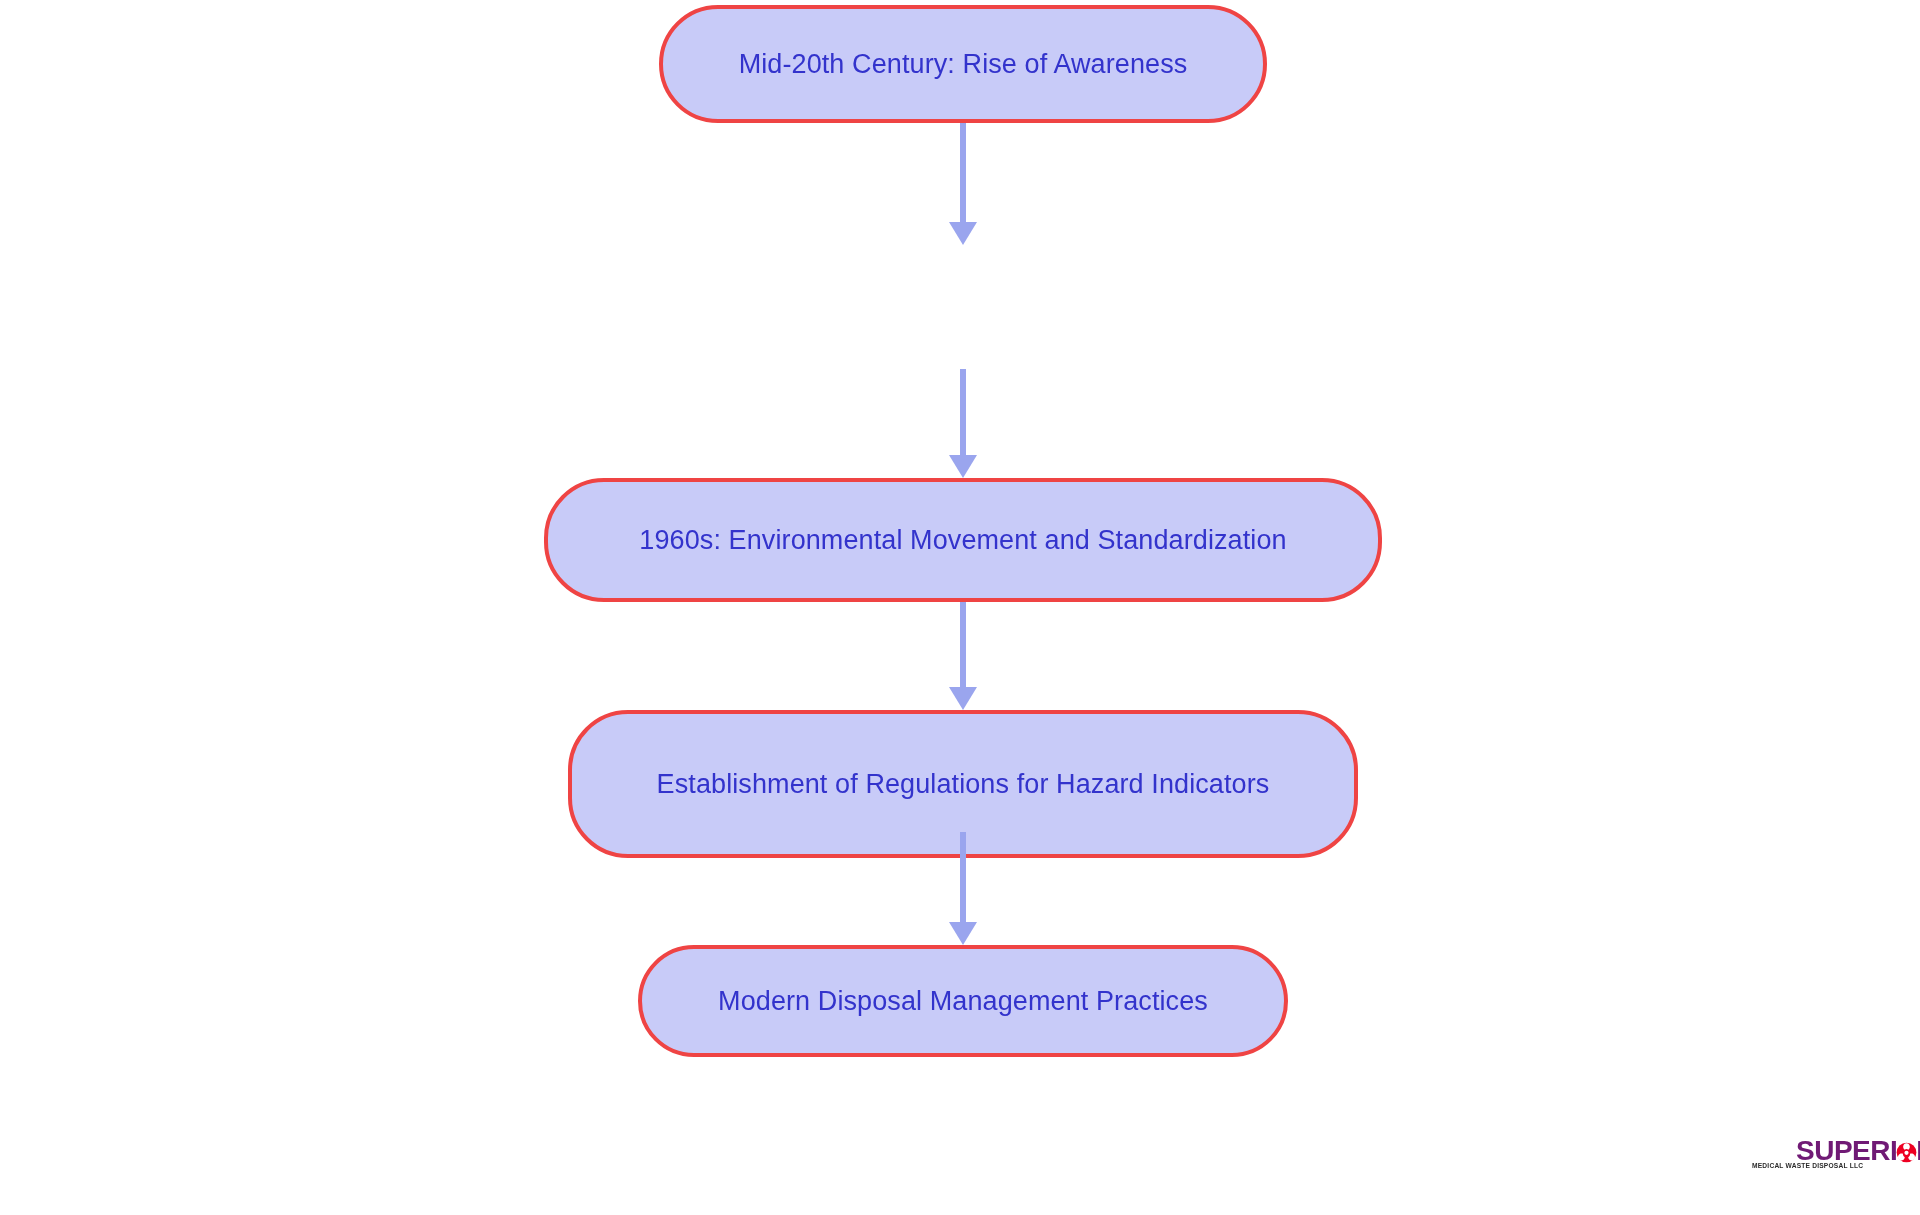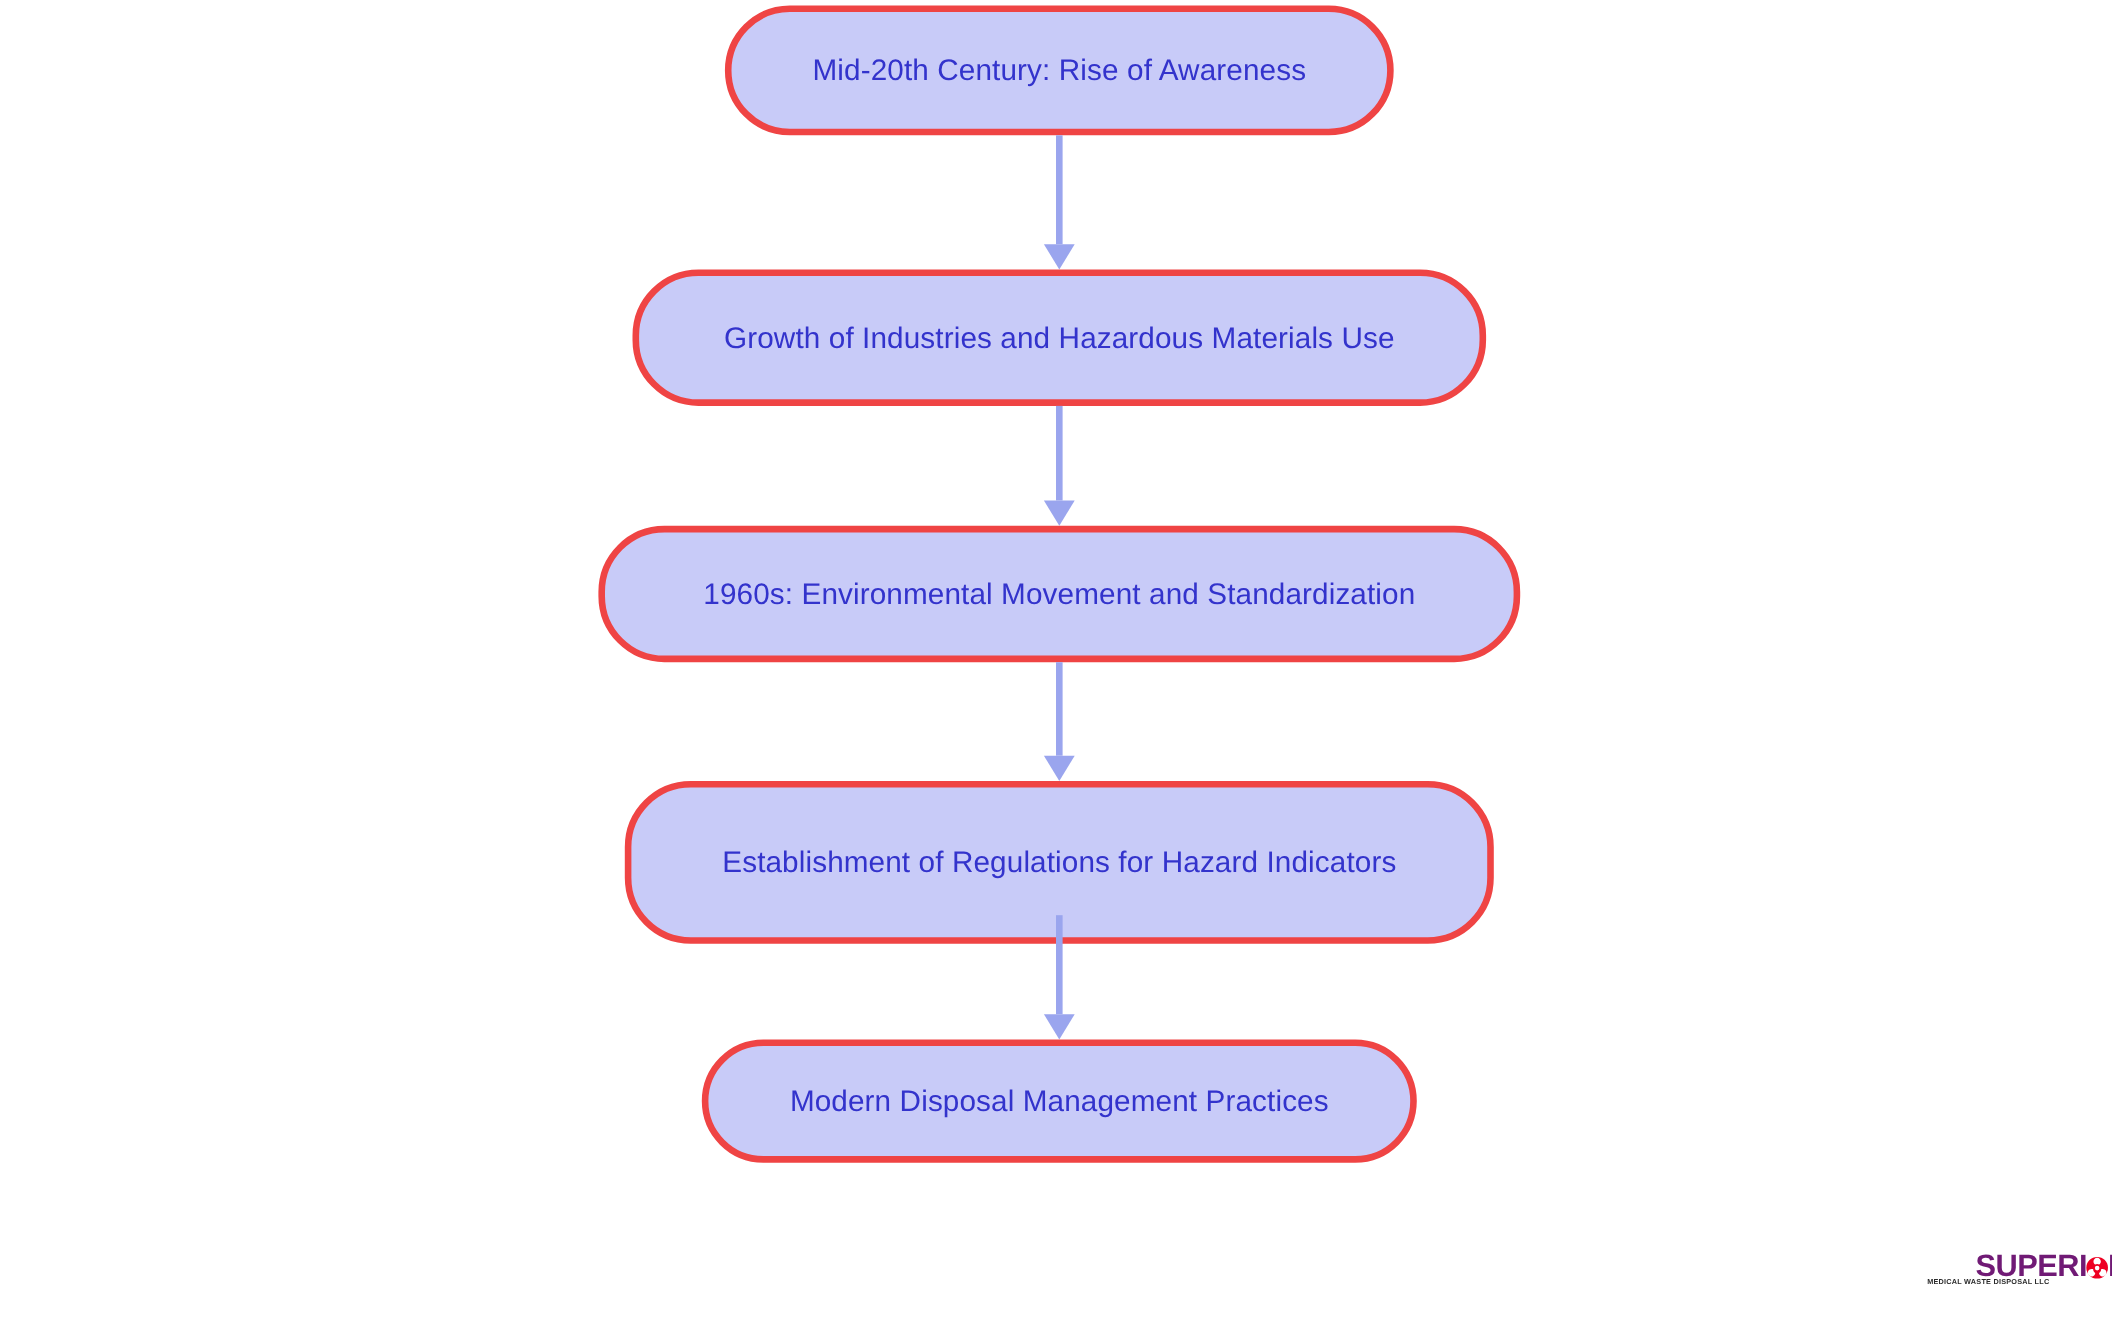--- a/index.html
+++ b/index.html
@@ -23,21 +23,21 @@
   }
 
   
   .node {
     position: absolute;
     box-sizing: border-box;
     display: flex;
     align-items: center;
     justify-content: center;
     background: #c8cbf8;
-    border: 6px solid #ef4444;
+    border: 4px solid #ef4444;
     border-radius: 60px;
     transform: translateX(-50%);
   }
   .node-label {
     color: #3333cc;
     font-size: 27px;
     font-weight: 400;
     letter-spacing: 0.1px;
     line-height: 1.2;
     white-space: nowrap;
@@ -135,23 +135,20 @@
 
   <div class="node" id="node-0">
     <span class="node-label">Mid-20th Century: Rise of Awareness</span>
   </div>
 
   <div class="edge" id="edge-0">
     <div class="stem"></div>
     <div class="head"></div>
   </div>
 
-  <div class="node" id="node-1">
-    <span class="node-label">Growth of Industries and Hazardous Materials Use</span>
-  </div>
 
   <div class="edge" id="edge-1">
     <div class="stem"></div>
     <div class="head"></div>
   </div>
 
   <div class="node" id="node-2">
     <span class="node-label">1960s: Environmental Movement and Standardization</span>
   </div>
 

